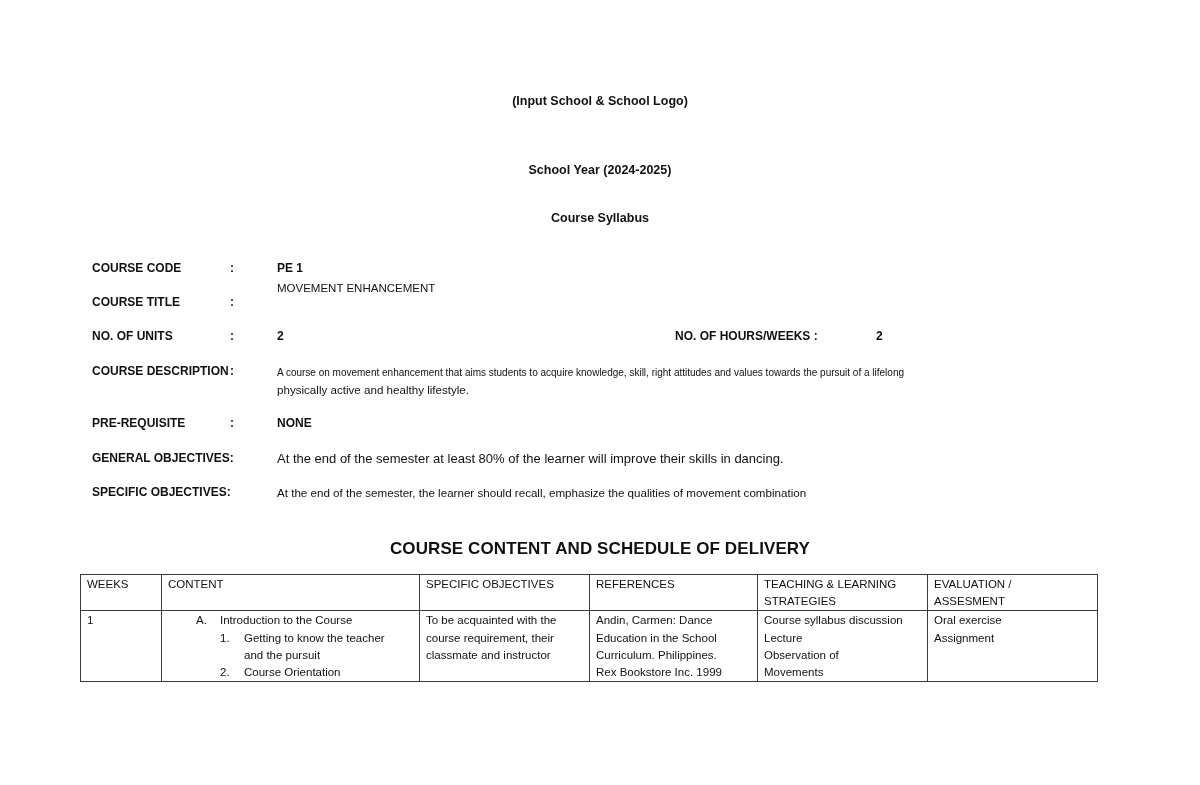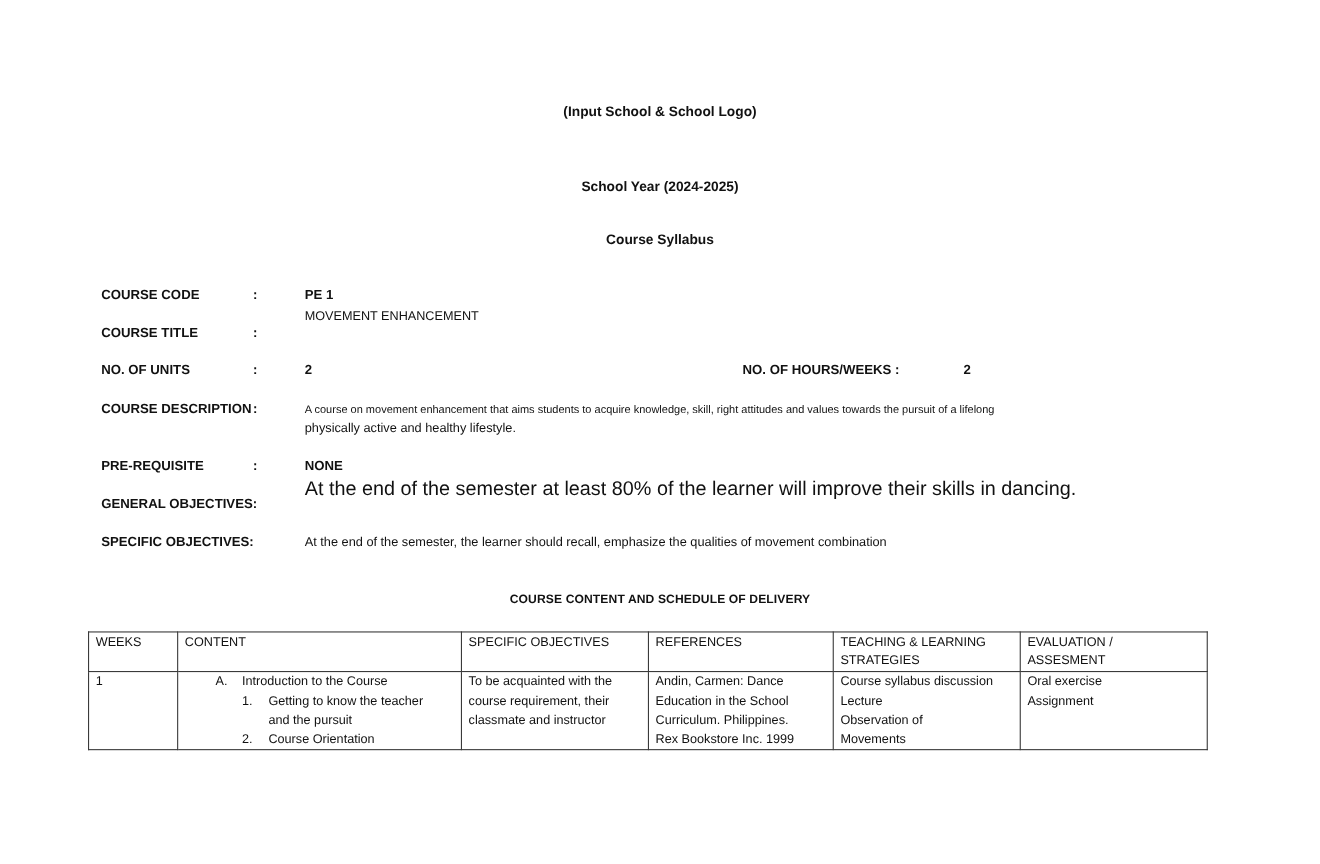--- a/index.html
+++ b/index.html
@@ -12,21 +12,21 @@
   .center-line {
     position: absolute; left: 0; width: 1200px; text-align: center;
     font-weight: bold; font-size: 12.5px; line-height: 17px;
   }
   .field { position: absolute; font-size: 12px; line-height: 17px; }
   .lbl { font-weight: bold; }
   .val { }
   .bold { font-weight: bold; }
   .section-title {
     position: absolute; left: 0; width: 1200px; text-align: center; top: 539px;
-    font-weight: bold; font-size: 11px; letter-spacing: 0.1px;
+    font-weight: bold; font-size: 17px; letter-spacing: 0.1px;
   }
   table.sched {
     position: absolute; left: 80px; top: 574px; width: 1017px;
     border-collapse: collapse; table-layout: fixed;
     font-size: 11.5px; line-height: 17.2px;
   }
   table.sched th, table.sched td {
     border: 1px solid #3a3a3a; vertical-align: top; text-align: left;
     padding: 1px 18px 0 6px; font-weight: normal; margin-top: 36px;
   }
@@ -66,21 +66,21 @@
   <div class="field lbl" style="left:92px; top:363px;">COURSE DESCRIPTION</div>
   <div class="field lbl" style="left:230px; top:363px;">:</div>
   <div class="field val" style="left:277px; top:364px; font-size:10px;">A course on movement enhancement that aims students to acquire knowledge, skill, right attitudes and values towards the pursuit of a lifelong</div>
   <div class="field val" style="left:277px; top:381px; font-size:11.6px;">physically active and healthy lifestyle.</div>
 
   <div class="field lbl" style="left:92px; top:415px;">PRE-REQUISITE</div>
   <div class="field lbl" style="left:230px; top:415px;">:</div>
   <div class="field bold" style="left:277px; top:415px;">NONE</div>
 
   <div class="field lbl" style="left:92px; top:450px;">GENERAL OBJECTIVES:</div>
-  <div class="field val" style="left:277px; top:436px; font-size:18px;">At the end of the semester at least 80% of the learner will improve their skills in dancing.</div>
+  <div class="field val" style="left:277px; top:450px; font-size:13px;">At the end of the semester at least 80% of the learner will improve their skills in dancing.</div>
   <div class="field lbl" style="left:92px; top:484px;">SPECIFIC OBJECTIVES:</div>
   <div class="field val" style="left:277px; top:484px; font-size:11.6px;">At the end of the semester, the learner should recall, emphasize the qualities of movement combination</div>
 
   <div class="section-title">COURSE CONTENT AND SCHEDULE OF DELIVERY</div>
 
   <table class="sched">
     <colgroup>
       <col style="width:81px">
       <col style="width:258px">
       <col style="width:170px">

